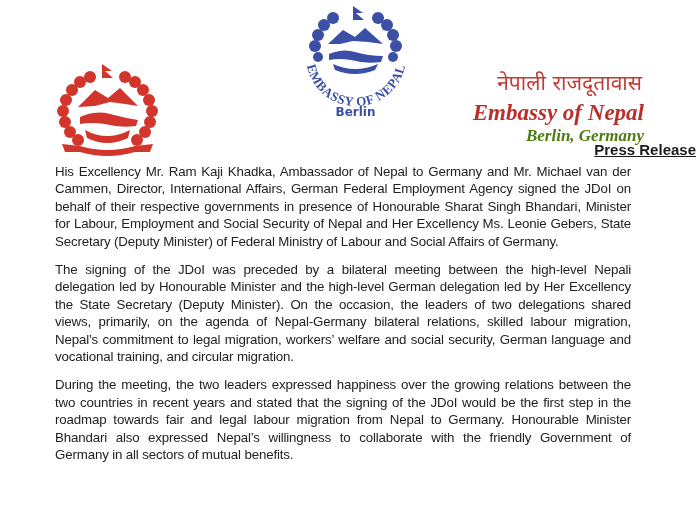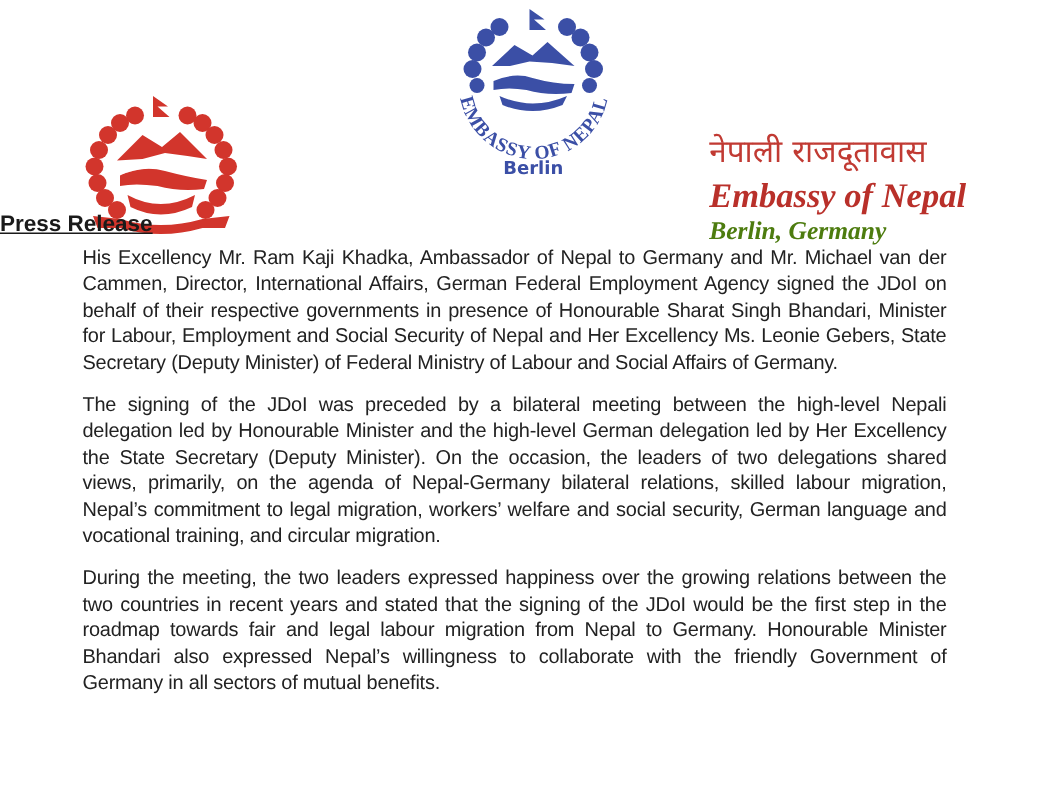--- a/index.html
+++ b/index.html
@@ -1,24 +1,24 @@
 <!DOCTYPE html>
 <html><head>
   <meta charset="utf-8">
   <style>
     html, body { margin: 0; padding: 0; background: #ffffff; }
     body { width: 696px; height: 525px; overflow: hidden; position: relative; font-family: "Liberation Sans", sans-serif; color: #1a1a1a; }
     .emblem { position: absolute; }
     #red-emblem { left: 50px; top: 62px; width: 115px; height: 100px; }
     #blue-seal { left: 293px; top: 4px; width: 125px; height: 118px; }
-    .header-right { position: absolute; right: 52px; top: 88px; color: #c0302a; }
+    .header-right { position: absolute; right: 52px; top: 70px; text-align: right; color: #c0302a; }
     .nepali-title { font-family: "DejaVu Sans", sans-serif; font-size: 21px; line-height: 26px; color: #c13a33; margin-right: 2px; }
     .embassy-name { font-family: "Liberation Serif", serif; font-style: italic; font-weight: bold; font-size: 23px; line-height: 26px; margin-top: 4px; color: #b9302a; }
     .embassy-city { font-family: "Liberation Serif", serif; font-style: italic; font-weight: bold; font-size: 17px; line-height: 20px; color: #4d7c0f; }
-    .press-title { position: absolute; left: 0; width: 696px; top: 141px; text-align: left; font-weight: bold; font-size: 15px; text-decoration: underline; color: #1a1a1a; }
+    .press-title { position: absolute; left: 0; width: 696px; top: 141px; text-align: right; font-weight: bold; font-size: 15px; text-decoration: underline; color: #1a1a1a; }
     .body-text { position: absolute; left: 55px; width: 576px; top: 163px; font-family: "Liberation Sans", sans-serif; font-size: 13.3px; line-height: 17.4px; color: #222; }
     .body-text p { margin: 0 0 11px 0; text-align: justify; letter-spacing: -0.15px; }
   </style>
 </head>
 <body>
 
 <div class="emblem" id="red-emblem">
   <svg width="115" height="100" viewBox="0 0 115 100">
     <g fill="#d2352c">
 

